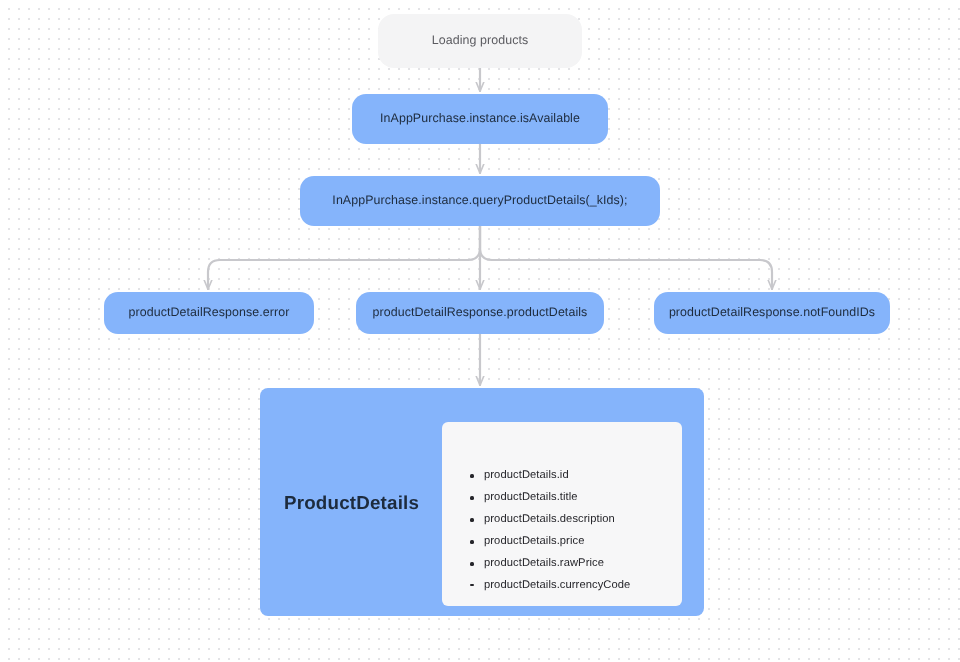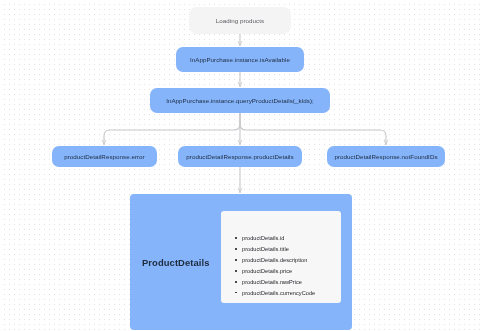--- a/index.html
+++ b/index.html
@@ -58,21 +58,21 @@
   #n-query     { left: 150px; top: 88px;  width: 180px; height: 25px; }
   #n-error     { left: 52px;  top: 146px; width: 105px; height: 21px; }
   #n-details   { left: 178px; top: 146px; width: 124px; height: 21px; }
   #n-notfound  { left: 327px; top: 146px; width: 118px; height: 21px; }
 
   #n-container {
     position: absolute;
     left: 130px;
     top: 194px;
     width: 222px;
-    height: 136px;
+    height: 114px;
     background: #85b4fb;
     border-radius: 4px;
     box-sizing: border-box;
   }
   #container-title {
     position: absolute;
     left: 12px;
     top: 50%;
     transform: translateY(-50%);
     font-size: 9.4px;

